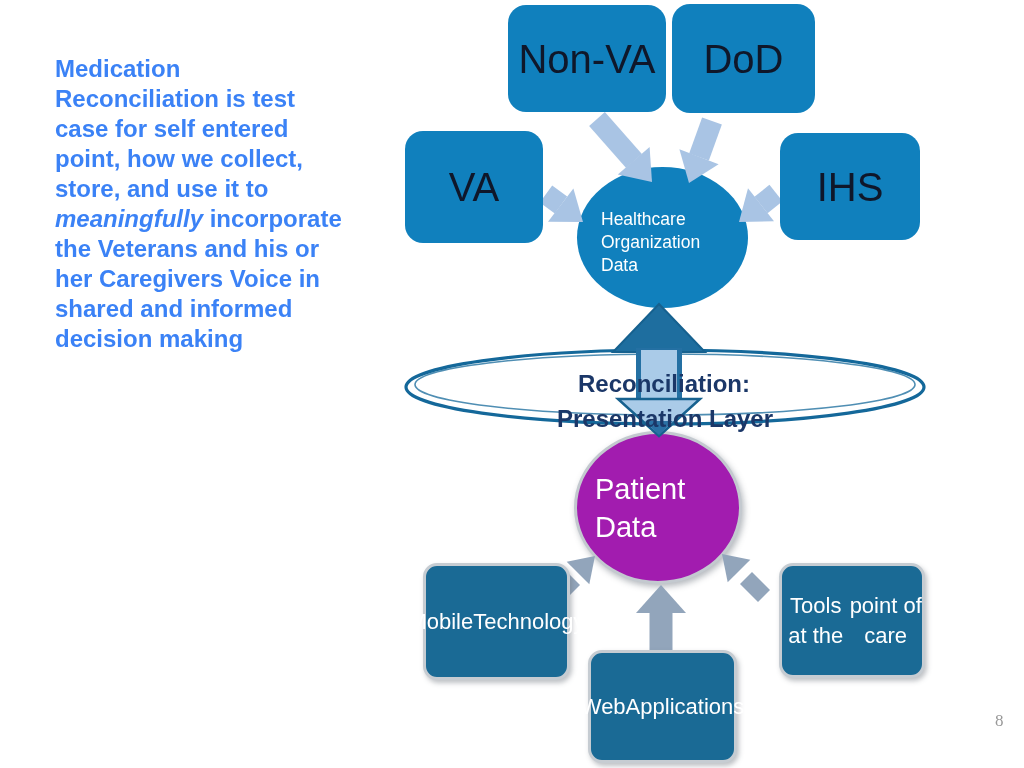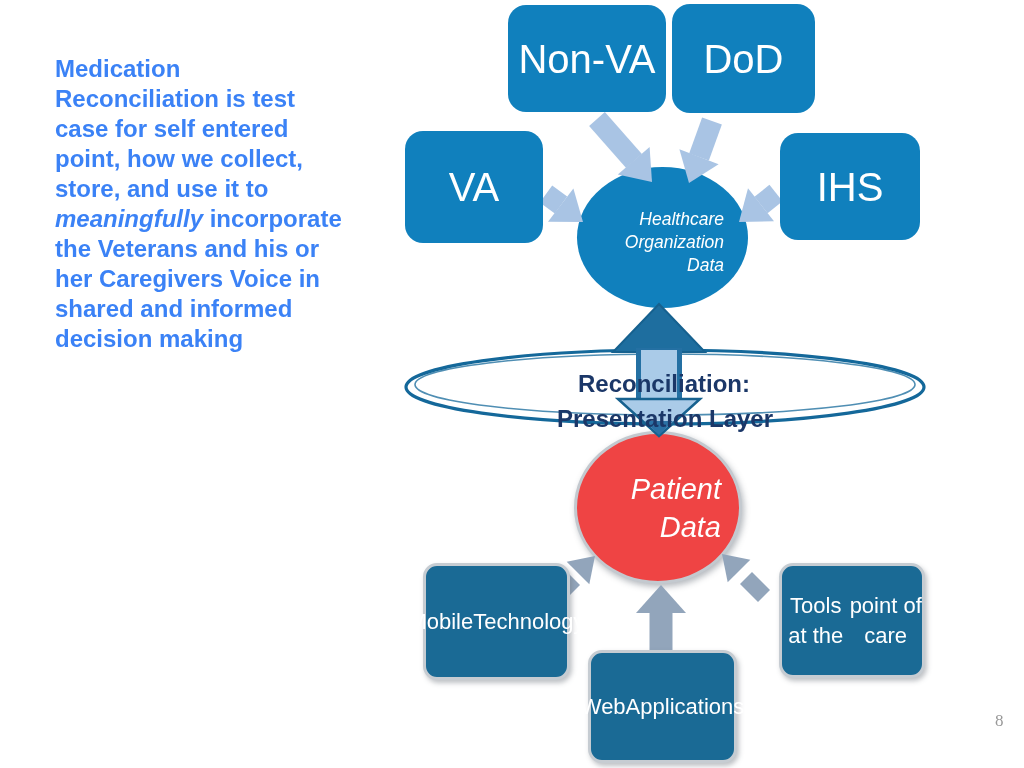--- a/index.html
+++ b/index.html
@@ -11,34 +11,33 @@
   
   #intro{
     position:absolute;left:55px;top:54px;width:330px;
     color:#3b82f6;font-size:24px;line-height:30px;font-weight:bold;
     z-index:4;
   }
   #intro em{font-style:italic;}
   
   .srcbox{
     position:absolute;background:#1080bd;border-radius:18px;
-    color:#ffffff;display:flex;align-items:center;justify-content:center;
+    color:#0f172a;display:flex;align-items:center;justify-content:center;
     text-align:center;font-size:40px;line-height:1.15;z-index:3;
   }
   
   .circle{
     position:absolute;border-radius:50%;color:#ffffff;display:flex;
-    align-items:center;justify-content:center;text-align:right;z-index:1;
+    align-items:center;justify-content:center;text-align:left;z-index:1;
     box-sizing:border-box;
-    font-style:italic;
   }
   #hub{left:577px;top:167px;width:171px;height:141px;background:#1080bd;
        font-size:17.5px;line-height:23px;padding:0 24px;}
   #hub .lbl{transform:translateY(5px);}
-  #patient{left:574px;top:431px;width:168px;height:153px;background:#ef4444;
+  #patient{left:574px;top:431px;width:168px;height:153px;background:#a21caf;
        border:3px solid #c3c9cf;font-size:29px;line-height:38px;padding:0 18px;
        box-shadow:2px 3px 6px rgba(90,100,110,.45);}
   
   .inbox{
     position:absolute;background:#1a6a95;border-radius:14px;
     border:3px solid #c6ccd2;box-sizing:border-box;color:#ffffff;
     display:flex;flex-direction:row;align-items:center;justify-content:center;
     text-align:center;font-size:22px;z-index:3;
     box-shadow:2px 3px 5px rgba(110,118,126,.45);
   }

